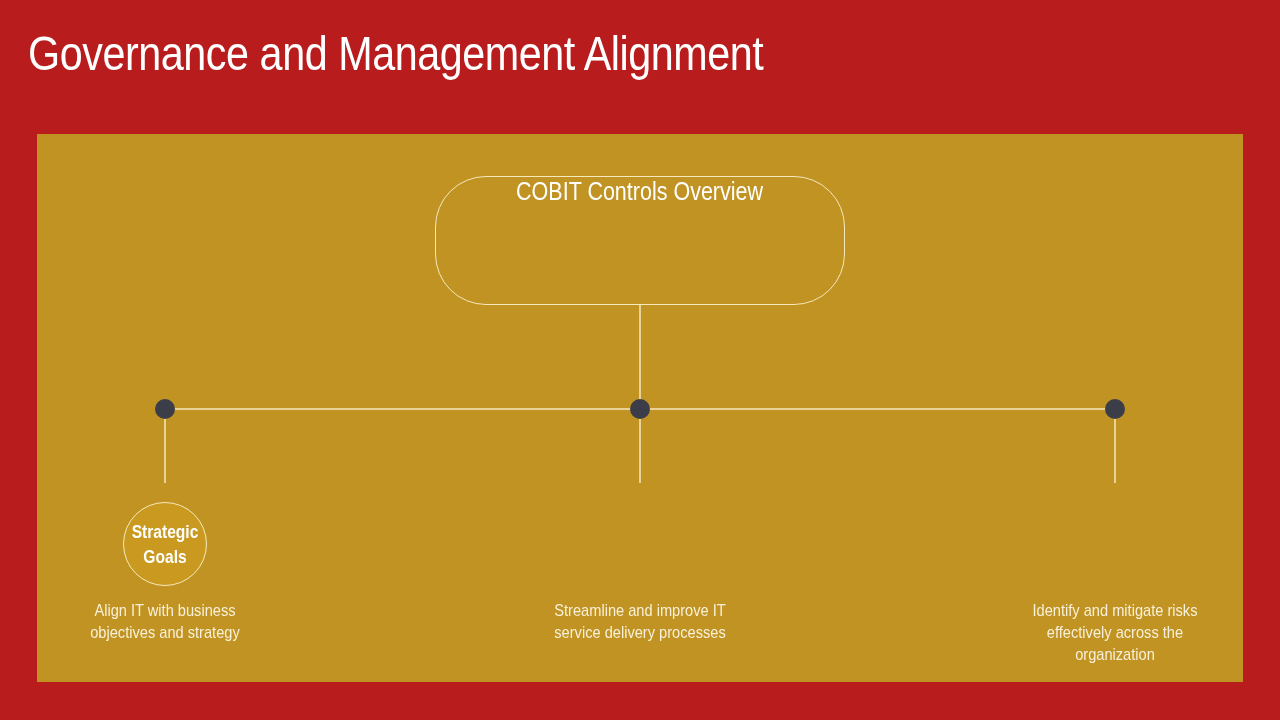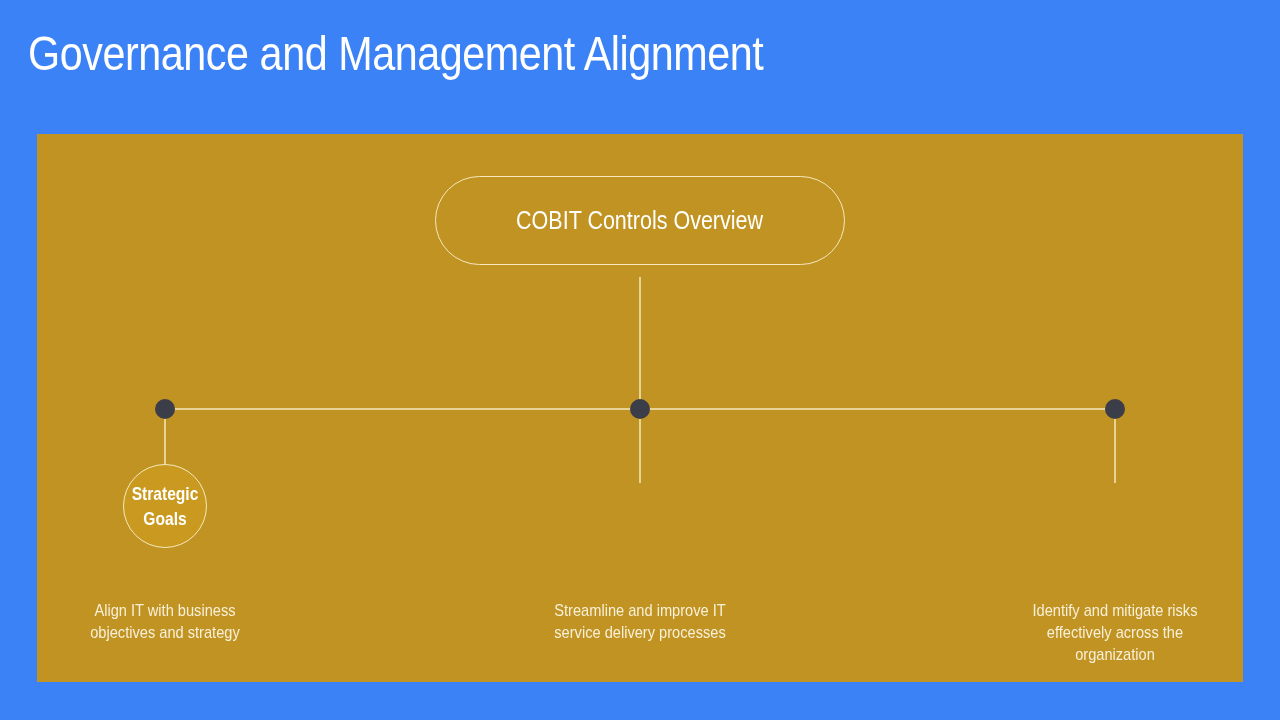--- a/index.html
+++ b/index.html
@@ -8,21 +8,21 @@
       width: 1280px;
       height: 720px;
       overflow: hidden;
       background: #3d3d3d;
       font-family: "Liberation Sans", sans-serif;
     }
     .slide {
       position: relative;
       width: 1280px;
       height: 720px;
-      background: #3b82f6;
+      background: #b91c1c;
     }
     .title {
       position: absolute;
       left: 28px;
       top: 22px;
       margin: 0;
       font-family: "Liberation Sans", sans-serif;
       font-weight: normal;
       font-size: 48px;
       line-height: 64px;
@@ -46,27 +46,26 @@
       top: 0;
       width: 1280px;
       height: 720px;
       pointer-events: none;
     }
     .pill {
       position: absolute;
       left: 435px;
       top: 176px;
       width: 410px;
-      height: 89px;
+      height: 129px;
       box-sizing: border-box;
       border: 1.5px solid #f6e9be;
       border-radius: 51px;
       background: #c09322;
       display: flex;
-      align-items: center;
       justify-content: center;
     }
     .pill-text {
       color: #ffffff;
       font-size: 25px;
       transform: scaleX(0.86);
       white-space: nowrap;
     }
     .dot {
       position: absolute;
@@ -126,21 +125,21 @@
   </svg>
 
   <div class="pill">
     <span class="pill-text">COBIT Controls Overview</span>
   </div>
 
   <div class="dot" style="left:155px; top:399px;"></div>
   <div class="dot" style="left:630px; top:399px;"></div>
   <div class="dot" style="left:1105px; top:399px;"></div>
 
-  <div class="node" style="left:123px; top:464px;">
+  <div class="node" style="left:123px; top:502px;">
     <span class="node-label nobreak">Strategic Goals</span>
   </div>
 
   <div class="desc" style="left:55px; top:600px;">Align IT with business objectives and strategy</div>
   <div class="desc" style="left:530px; top:600px;">Streamline and improve IT service delivery processes</div>
   <div class="desc" style="left:1005px; top:600px;">Identify and mitigate risks effectively across the organization</div>
 
 </div>
 
 </body></html>

